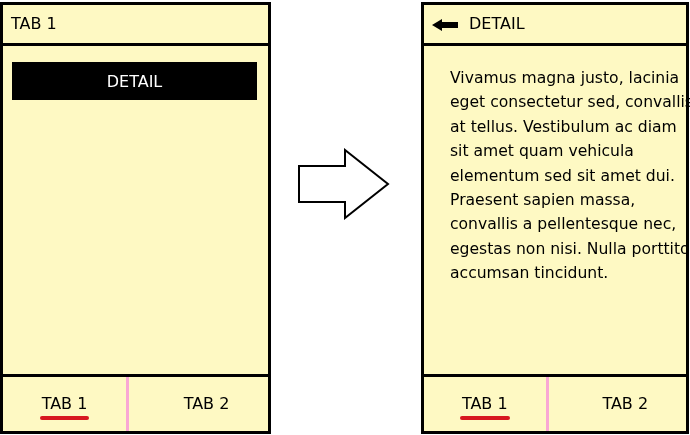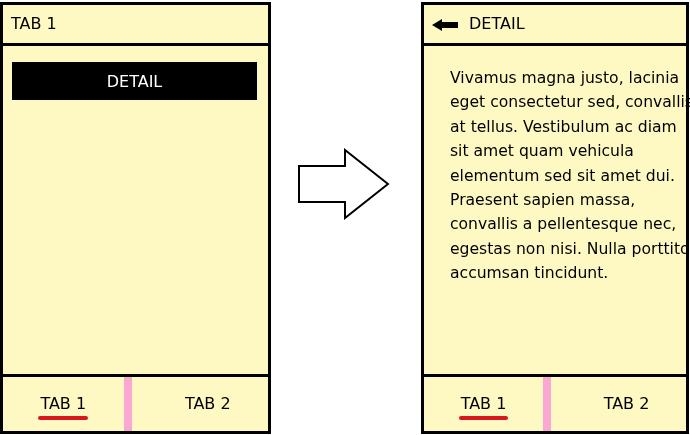--- a/index.html
+++ b/index.html
@@ -5,21 +5,21 @@
   html, body { margin: 0; padding: 0; background: #ffffff; }
   body { width: 690px; height: 435px; position: relative; overflow: hidden; font-family: "DejaVu Sans", sans-serif; color: #000; }
   .phone { position: absolute; box-sizing: border-box; border: 3px solid #000; background: #fef9c3; }
   #phone-left { left: 0px; top: 2px; width: 271px; height: 432px; }
   #phone-right { left: 421px; top: 2px; width: 268px; height: 432px; }
   .hdr { position: absolute; left: 0; right: 0; top: 0; height: 38px; border-bottom: 3px solid #000; box-sizing: content-box; }
   .hdr-title { position: absolute; left: 8px; top: 9px; font-size: 16px; }
   .detail-btn { position: absolute; left: 9px; top: 57px; width: 245px; height: 38px; background: #000; color: #fff; font-size: 16px; display: flex; align-items: center; justify-content: center; border: none; }
   .tabs { position: absolute; left: 0; right: 0; bottom: 0; height: 54px; border-top: 3px solid #000; display: flex; }
   .tab { flex: 1; position: relative; display: flex; justify-content: center; font-size: 16px; }
-  .tab + .tab { border-left: 8px solid #f9a8d4; padding-left: 16px; }
+  .tab + .tab { border-left: 3px solid #f9a8d4; padding-left: 16px; }
   .tab-label { margin-top: 17px; position: relative; }
   .tab-underline { position: absolute; left: -2px; right: -2px; top: 22px; height: 4px; border-radius: 3px; background: #d7191f; }
   .back-icon { position: absolute; left: 8px; top: 14px; width: 26px; height: 12px; }
   .hdr-title.right { left: 45px; }
   .body-text { position: absolute; left: 10px; top: 61px; width: 250px; font-size: 15.6px; line-height: 24.4px; margin-left: 16px; }
   .arrow { position: absolute; left: 296px; top: 148px; width: 96px; height: 72px; }
 </style>
 </head>
 <body>
 

